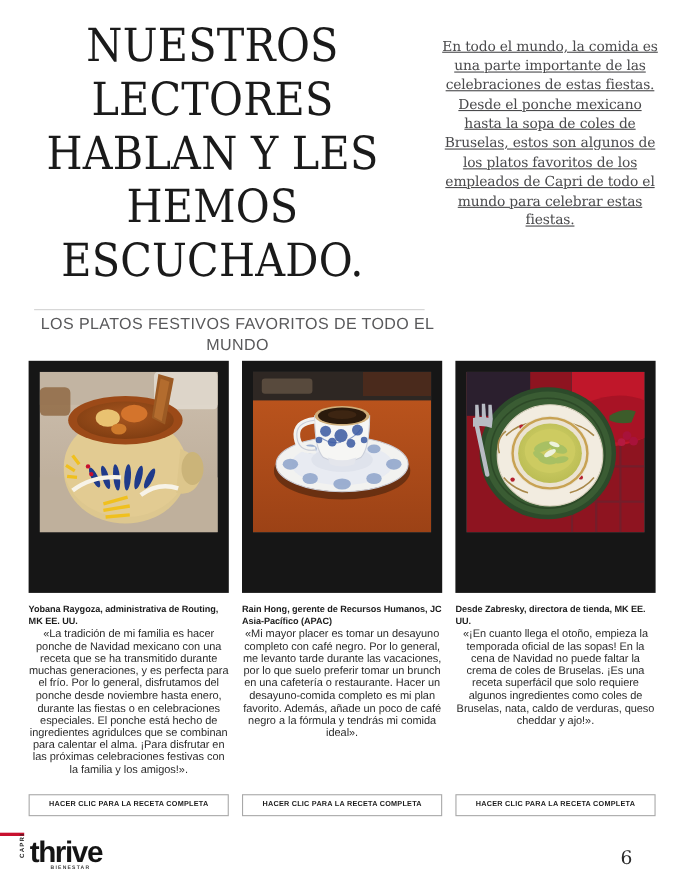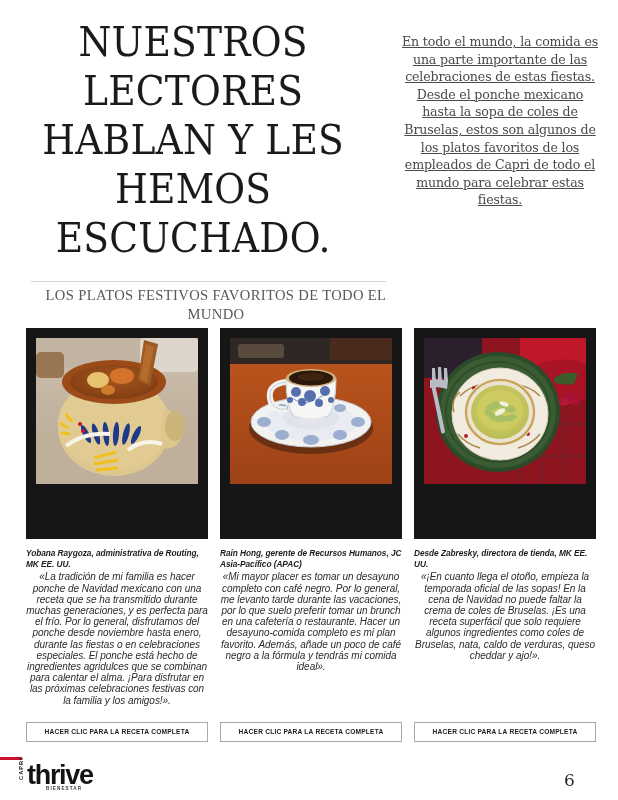--- a/index.html
+++ b/index.html
@@ -69,42 +69,41 @@
     width: 355px;
     height: 1px;
     background: #d3d3d3;
   }
 
   .subhead {
     position: absolute;
     left: 31px;
     top: 286px;
     width: 370px;
-    font-family: Liberation Serif, serif;
+    font-family: Liberation Sans, sans-serif;
     font-weight: 400;
     font-size: 14.6px;
     line-height: 19px;
     letter-spacing: 0.35px;
     color: #59595b;
   }
 
   
   .cards {
     position: absolute;
     left: 26px;
     top: 328px;
     width: 570px;
     display: flex;
     gap: 12px;
   }
   .card {
     width: 182px;
     display: flex;
     flex-direction: column;
-    font-style: italic;
   }
 
   
   .frame {
     width: 182px;
     height: 211px;
     background: #161616;
     position: relative;
     box-sizing: border-box;
     padding: 10px 10px 0 10px;

